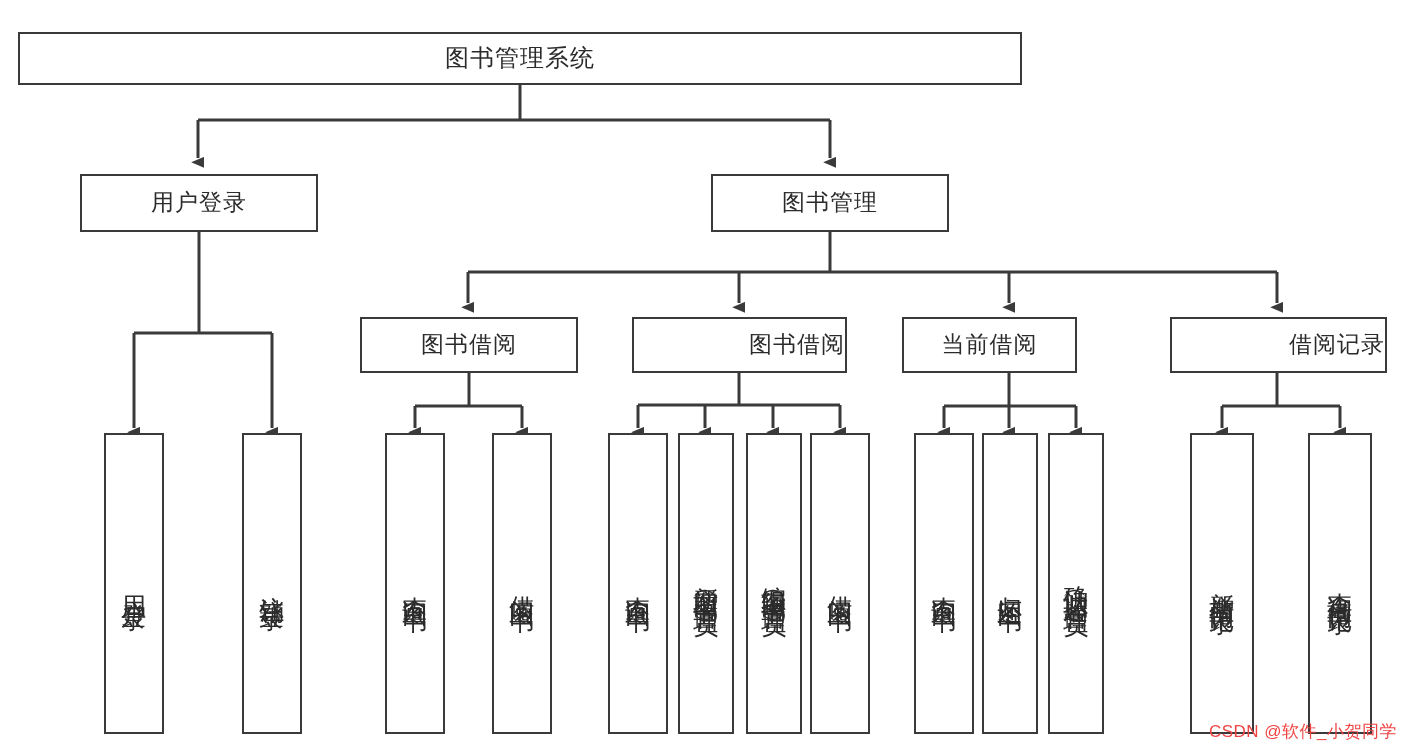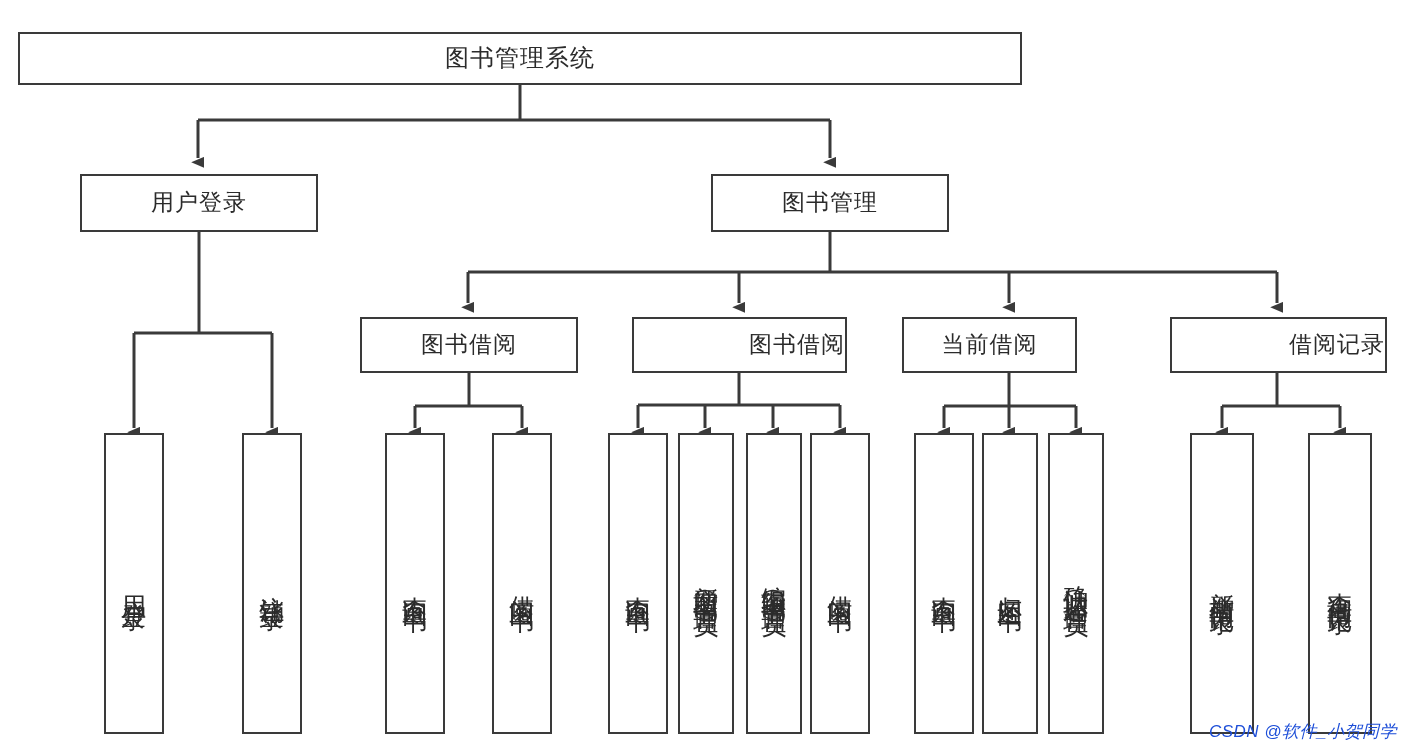--- a/index.html
+++ b/index.html
@@ -57,24 +57,23 @@
     text-orientation: upright;
     display: block;
     white-space: nowrap;
     letter-spacing: 4px;
   }
   .watermark {
     position: absolute;
     right: 8px;
     bottom: 4px;
     font-size: 17px;
-    color: #1d4ed8;
+    color: #ef4444;
     letter-spacing: 0.5px;
     white-space: nowrap;
-    font-style: italic;
   }
 </style>
 </head>
 <body>
 
 <div id="canvas">
 
   <svg id="wires" viewBox="0 0 1405 747" xmlns="http://www.w3.org/2000/svg">
     <defs>
       <marker id="ah" markerWidth="11" markerHeight="13" refX="1.2" refY="6.2" orient="auto" markerUnits="userSpaceOnUse">

